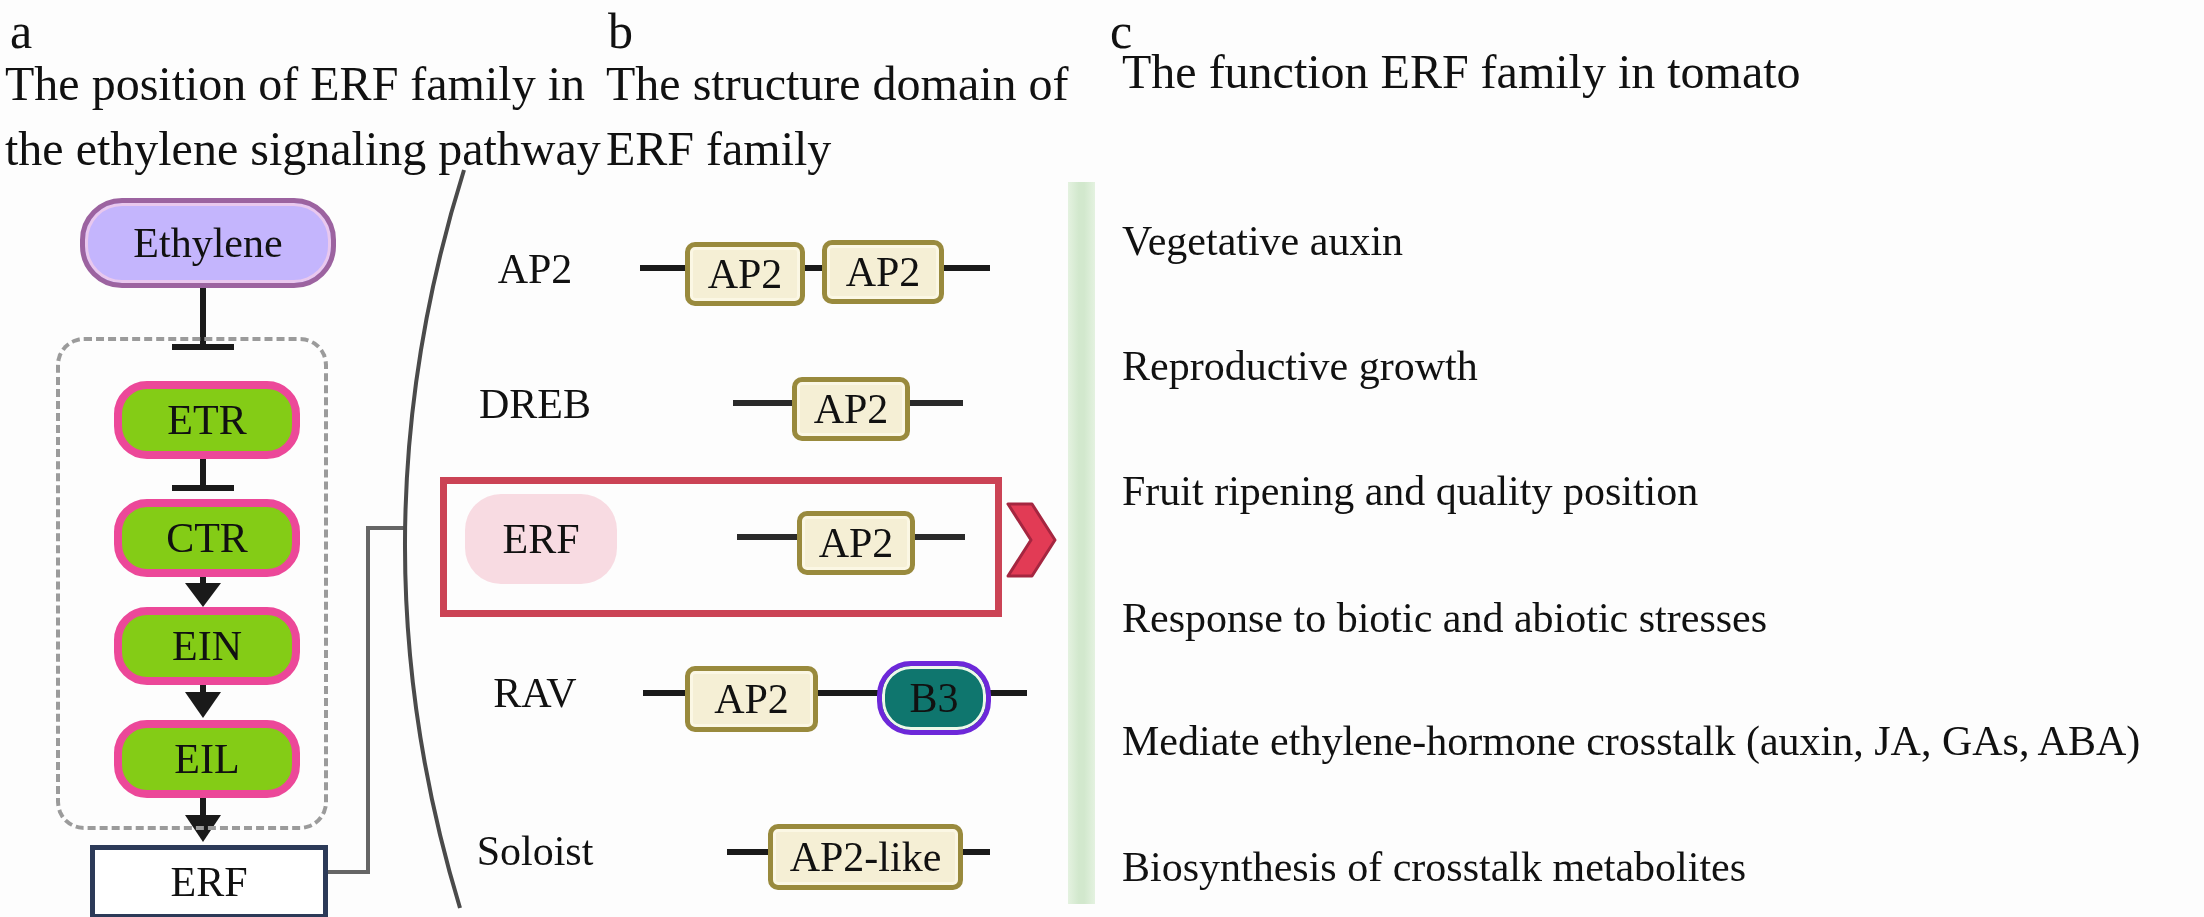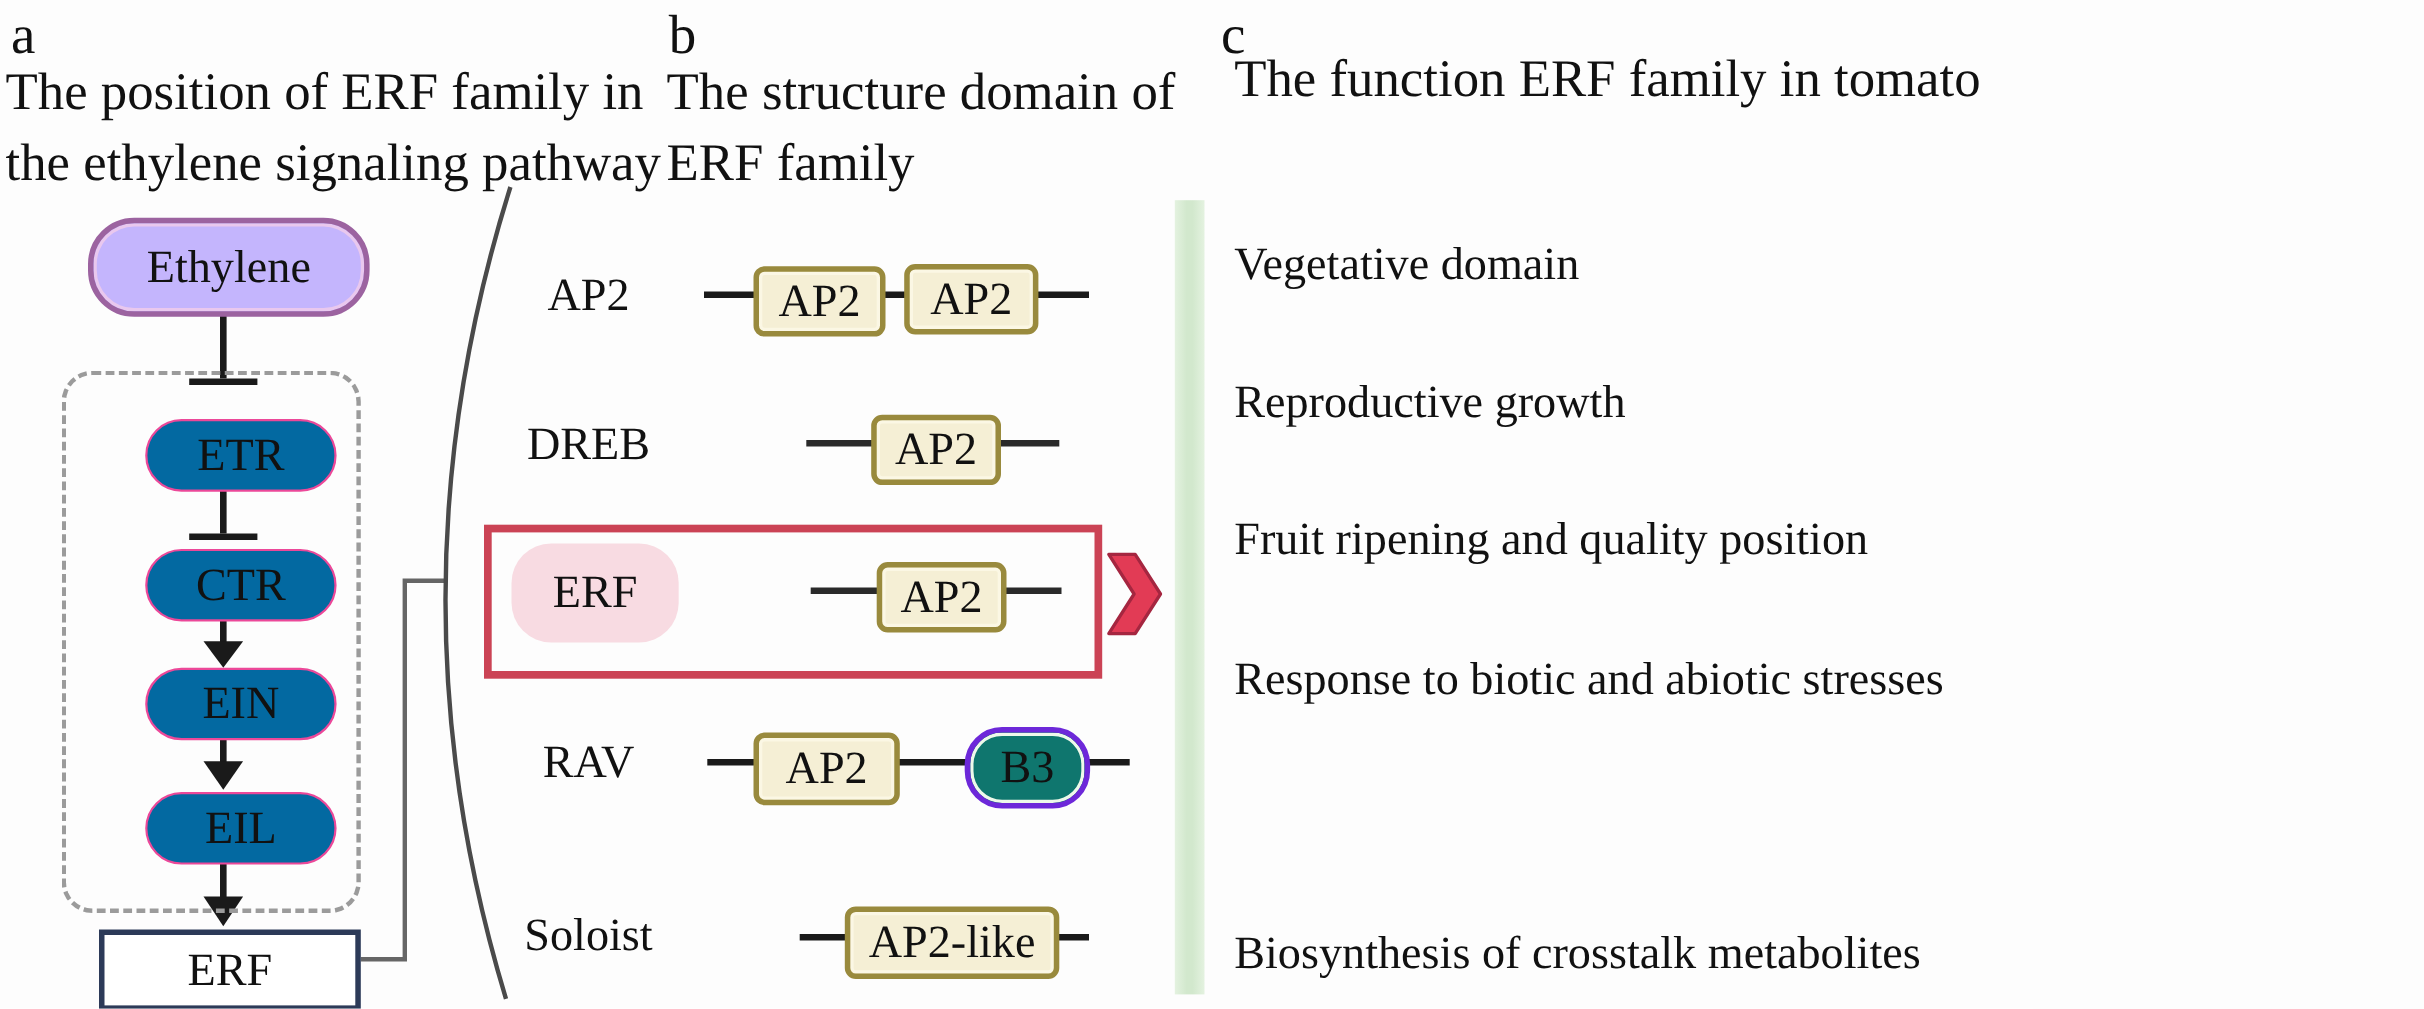--- a/index.html
+++ b/index.html
@@ -5,21 +5,21 @@
   html,body{margin:0;padding:0;background:#ffffff;}
   #figure{position:relative;width:2204px;height:917px;background:#fdfdfd;overflow:hidden;
           font-family:"Liberation Serif","DejaVu Serif",serif;color:#111;}
   .abs{position:absolute;}
   .panel-letter{font-size:50px;line-height:1;}
   .panel-title{font-size:48px;line-height:1.35;white-space:nowrap;}
   
   .pill{display:flex;align-items:center;justify-content:center;font-size:42px;}
   .ethylene{left:80px;top:198px;width:246px;height:80px;background:#c4b5fd;
             border:5px solid #9c63a0;border-radius:42px;box-shadow:inset 0 0 0 3px #e9c8ee;}
-  .bluepill{left:132px;width:170px;height:62px;background:#0369a1;border:2px solid #ec4899;border-radius:33px;}
+  .bluepill{left:114px;width:170px;height:62px;background:#84cc16;border:8px solid #ec4899;border-radius:33px;}
   .erf-a{left:90px;top:845px;width:228px;height:64px;background:#ffffff;border:5px solid #2c3a58;}
   .dashed-box{left:56px;top:337px;width:264px;height:485px;border:4px dashed #9b9b9b;border-radius:28px;}
   
   .row-label{width:180px;height:54px;display:flex;align-items:center;justify-content:center;
              font-size:42px;white-space:nowrap;}
   .domainbox{display:flex;align-items:center;justify-content:center;font-size:42px;
              background:#f5efd5;border:5px solid #998a3d;border-radius:10px;
              box-shadow:inset 0 0 0 3px #fbf7e4;}
   .b3box{background:#0f766e;border:5px solid #6d28d9;border-radius:34px;
          box-shadow:inset 0 0 0 3px #eef9ea;}
@@ -120,19 +120,20 @@
   <div class="abs domainbox b3box" style="left:877px;top:661px;width:104px;height:64px;">B3</div>
 
   <div class="abs row-label" style="left:445px;top:824px;">Soloist</div>
   <div class="abs domainbox" style="left:768px;top:824px;width:185px;height:56px;">AP2-like</div>
 
   <div class="abs green-bar"></div>
 
   <div class="abs panel-letter" style="left:1110px;top:6px;">c</div>
   <div class="abs panel-title" style="left:1122px;top:40px;text-align:right;">The function ERF family in tomato</div>
 
-  <div class="abs func-item" style="top:216px;">Vegetative domain</div>
+  <div class="abs func-item" style="top:216px;">Vegetative auxin</div>
   <div class="abs func-item" style="top:341px;">Reproductive growth</div>
   <div class="abs func-item" style="top:466px;">Fruit ripening and quality position</div>
   <div class="abs func-item" style="top:593px;">Response to biotic and abiotic stresses</div>
+  <div class="abs func-item" style="top:716px;">Mediate ethylene-hormone crosstalk (auxin, JA, GAs, ABA)</div>
   <div class="abs func-item" style="top:842px;">Biosynthesis of crosstalk metabolites</div>
 
 </div>
 
 </body></html>

